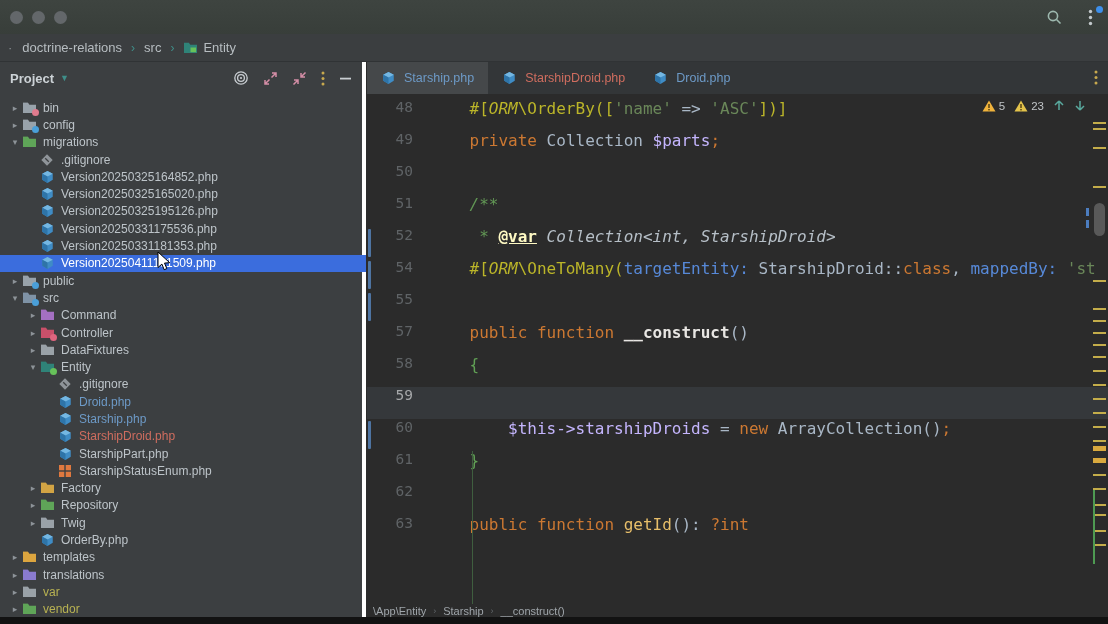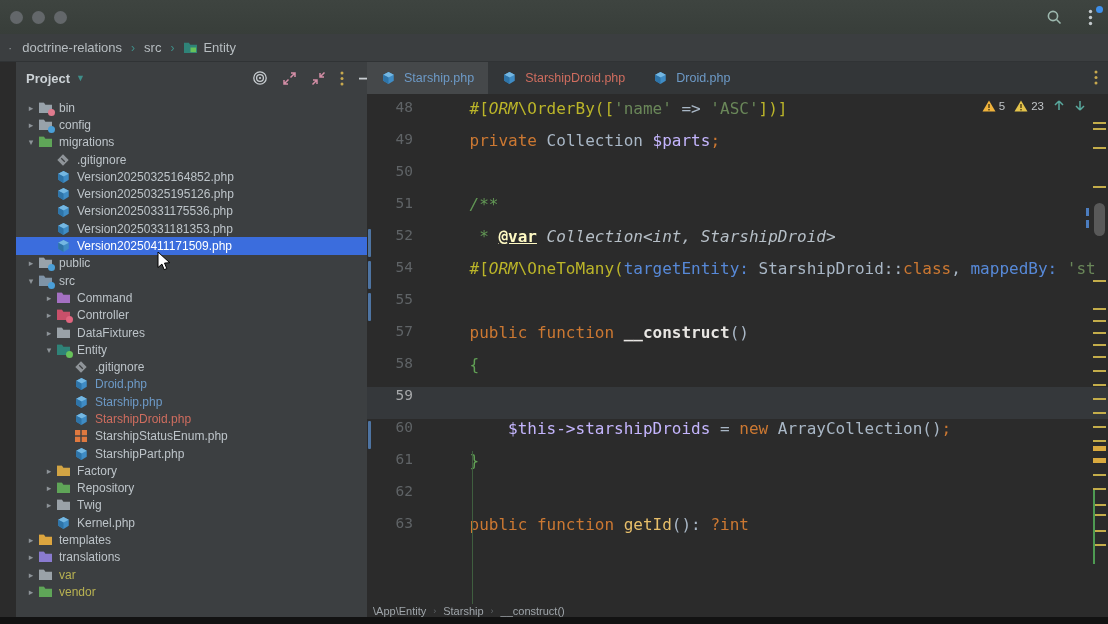--- a/index.html
+++ b/index.html
@@ -18,21 +18,21 @@
   
   .crumbbar { position:absolute; left:0; top:34px; width:1108px; height:28px; background:#3b3e40;
     display:flex; align-items:center; font-size:13px; color:#b7bdc1; border-bottom:1px solid #303335; }
   .crumb-dot { color:#8b9094; margin:0 10px 0 8px; }
   .crumb-item { color:#b7bdc1; }
   .crumb-sep { color:#3f8e89; margin:0 9px; font-size:12px; }
   .crumb-icon { display:inline-block; width:15px; height:13px; margin-right:5px; vertical-align:-2px; }
 
   
   .leftpanel { position:absolute; left:0; top:62px; width:366px; height:555px; background:#3c3f41;
-    border-right:1px solid #ffffff;margin-left:16px; }
+    border-right:4px solid #ffffff; }
   .panel-header { height:32px; display:flex; align-items:center; padding:0 10px; }
   .panel-title { font-size:13px; font-weight:bold; color:#ccd2d6; }
   .panel-chevron { color:#3f8e89; font-size:9px; margin-left:6px; }
   .panel-tools { margin-left:auto; display:flex; align-items:center; gap:14px; }
   .tree { position:absolute; left:0; top:37px; width:366px; bottom:0; overflow:hidden;
     font-size:12px; color:#bdc4c9; }
   .tree-row { height:17.3px; display:flex; align-items:center; white-space:nowrap; }
   .tree-row.sel { background:#3b6ddd; color:#fff; }
   .tw-chev { width:14px; text-align:center; color:#8d9398; font-size:9px; flex:none; }
   .tw-icon { width:16px; height:14px; margin-right:5px; flex:none; position:relative; }
@@ -222,20 +222,31 @@
         </div>
         <div class="tree-row" style="padding-left: 26px;">
           <span class="tw-chev"></span>
           <span class="tw-icon">
             <svg width="15" height="14" viewBox="0 0 16 16">
               <path d="M8 1.2l6 3.1v6.9L8 14.8 2 11.2V4.3z" fill="#3f8cc5"></path>
               <path d="M2 4.3l6 3.1 6-3.1L8 1.2z" fill="#74b7e2"></path>
               <path d="M8 7.4v7.4L2 11.2V4.3z" fill="#2e74a8"></path>
             </svg>
           </span>
+          <span class="tw-label ">Version20250325165020.php</span>
+        </div>
+        <div class="tree-row" style="padding-left: 26px;">
+          <span class="tw-chev"></span>
+          <span class="tw-icon">
+            <svg width="15" height="14" viewBox="0 0 16 16">
+              <path d="M8 1.2l6 3.1v6.9L8 14.8 2 11.2V4.3z" fill="#3f8cc5"></path>
+              <path d="M2 4.3l6 3.1 6-3.1L8 1.2z" fill="#74b7e2"></path>
+              <path d="M8 7.4v7.4L2 11.2V4.3z" fill="#2e74a8"></path>
+            </svg>
+          </span>
           <span class="tw-label ">Version20250325195126.php</span>
         </div>
         <div class="tree-row" style="padding-left: 26px;">
           <span class="tw-chev"></span>
           <span class="tw-icon">
             <svg width="15" height="14" viewBox="0 0 16 16">
               <path d="M8 1.2l6 3.1v6.9L8 14.8 2 11.2V4.3z" fill="#3f8cc5"></path>
               <path d="M2 4.3l6 3.1 6-3.1L8 1.2z" fill="#74b7e2"></path>
               <path d="M8 7.4v7.4L2 11.2V4.3z" fill="#2e74a8"></path>
             </svg>
@@ -363,44 +374,44 @@
         <div class="tree-row" style="padding-left: 44px;">
           <span class="tw-chev"></span>
           <span class="tw-icon">
             <svg width="15" height="14" viewBox="0 0 16 16">
               <path d="M8 1.2l6 3.1v6.9L8 14.8 2 11.2V4.3z" fill="#3f8cc5"></path>
               <path d="M2 4.3l6 3.1 6-3.1L8 1.2z" fill="#74b7e2"></path>
               <path d="M8 7.4v7.4L2 11.2V4.3z" fill="#2e74a8"></path>
             </svg>
           </span>
           <span class="tw-label c-red">StarshipDroid.php</span>
+        </div>
+        <div class="tree-row" style="padding-left: 44px;">
+          <span class="tw-chev"></span>
+          <span class="tw-icon">
+            <svg width="15" height="14" viewBox="0 0 16 16">
+              <path d="M8 1.2l6 3.1v6.9L8 14.8 2 11.2V4.3z" fill="#3f8cc5"></path>
+              <path d="M2 4.3l6 3.1 6-3.1L8 1.2z" fill="#74b7e2"></path>
+              <path d="M8 7.4v7.4L2 11.2V4.3z" fill="#2e74a8"></path>
+            </svg>
+          </span>
+          <span class="tw-label ">StarshipPart.php</span>
         </div>
         <div class="tree-row" style="padding-left: 44px;">
           <span class="tw-chev"></span>
           <span class="tw-icon">
             <svg width="14" height="14" viewBox="0 0 14 14">
               <rect x="1" y="1" width="5.3" height="5.3" fill="#e0793f"></rect>
               <rect x="7.7" y="1" width="5.3" height="5.3" fill="#e0793f"></rect>
               <rect x="1" y="7.7" width="5.3" height="5.3" fill="#e0793f"></rect>
               <rect x="7.7" y="7.7" width="5.3" height="5.3" fill="#e0793f"></rect>
             </svg>
           </span>
           <span class="tw-label ">StarshipStatusEnum.php</span>
         </div>
-        <div class="tree-row" style="padding-left: 44px;">
-          <span class="tw-chev"></span>
-          <span class="tw-icon">
-            <svg width="15" height="14" viewBox="0 0 16 16">
-              <path d="M8 1.2l6 3.1v6.9L8 14.8 2 11.2V4.3z" fill="#3f8cc5"></path>
-              <path d="M2 4.3l6 3.1 6-3.1L8 1.2z" fill="#74b7e2"></path>
-              <path d="M8 7.4v7.4L2 11.2V4.3z" fill="#2e74a8"></path>
-            </svg>
-          </span>
-          <span class="tw-label ">StarshipPart.php</span>
-        </div>
         <div class="tree-row" style="padding-left: 26px;">
           <span class="tw-chev">▸</span>
           <span class="tw-icon">
             <svg width="15" height="13" viewBox="0 0 16 14">
               <path d="M1 2h5.2l1.6 2H15v9H1z" fill="#d2a444"></path>
               <path d="M1 2h5.2l1.6 2H1z" fill="#d2a444" opacity="0.75"></path>
             </svg>
           </span>
           <span class="tw-label ">Factory</span>
         </div>
@@ -426,21 +437,21 @@
         </div>
         <div class="tree-row" style="padding-left: 26px;">
           <span class="tw-chev"></span>
           <span class="tw-icon">
             <svg width="15" height="14" viewBox="0 0 16 16">
               <path d="M8 1.2l6 3.1v6.9L8 14.8 2 11.2V4.3z" fill="#3f8cc5"></path>
               <path d="M2 4.3l6 3.1 6-3.1L8 1.2z" fill="#74b7e2"></path>
               <path d="M8 7.4v7.4L2 11.2V4.3z" fill="#2e74a8"></path>
             </svg>
           </span>
-          <span class="tw-label ">Kernel.php</span>
+          <span class="tw-label ">OrderBy.php</span>
         </div>
         <div class="tree-row" style="padding-left: 8px;">
           <span class="tw-chev">▸</span>
           <span class="tw-icon">
             <svg width="15" height="13" viewBox="0 0 16 14">
               <path d="M1 2h5.2l1.6 2H15v9H1z" fill="#dca53f"></path>
               <path d="M1 2h5.2l1.6 2H1z" fill="#dca53f" opacity="0.75"></path>
             </svg>
           </span>
           <span class="tw-label ">templates</span>

